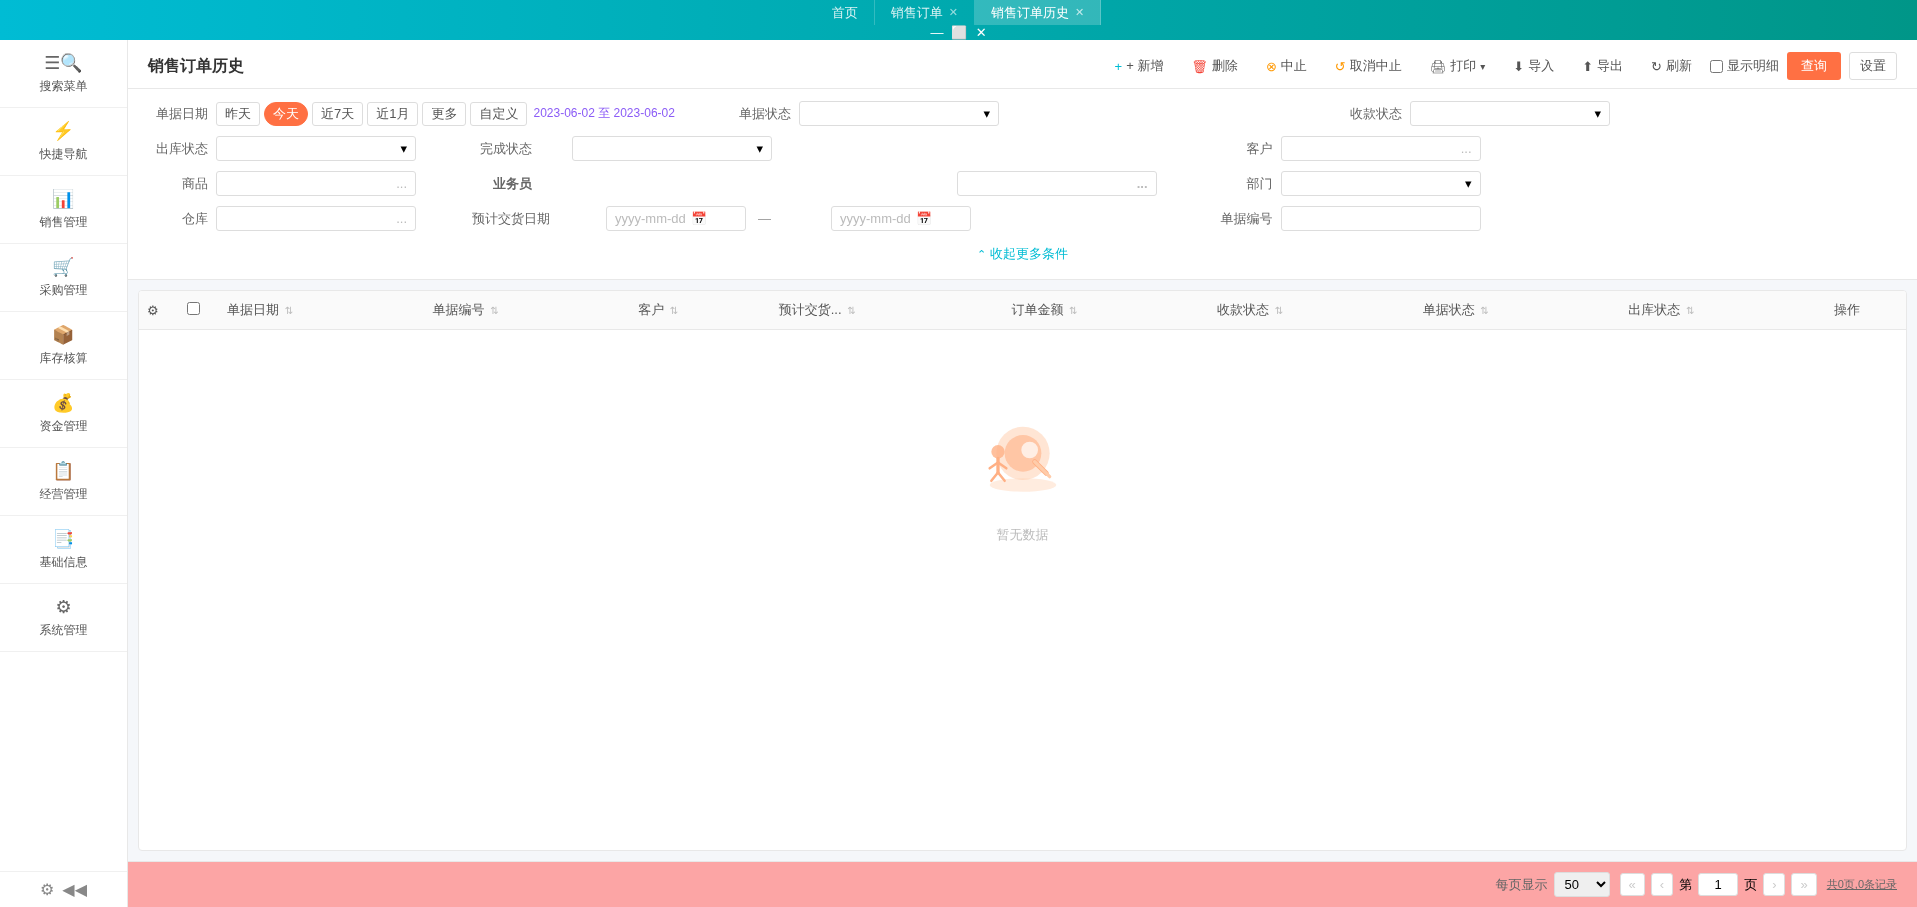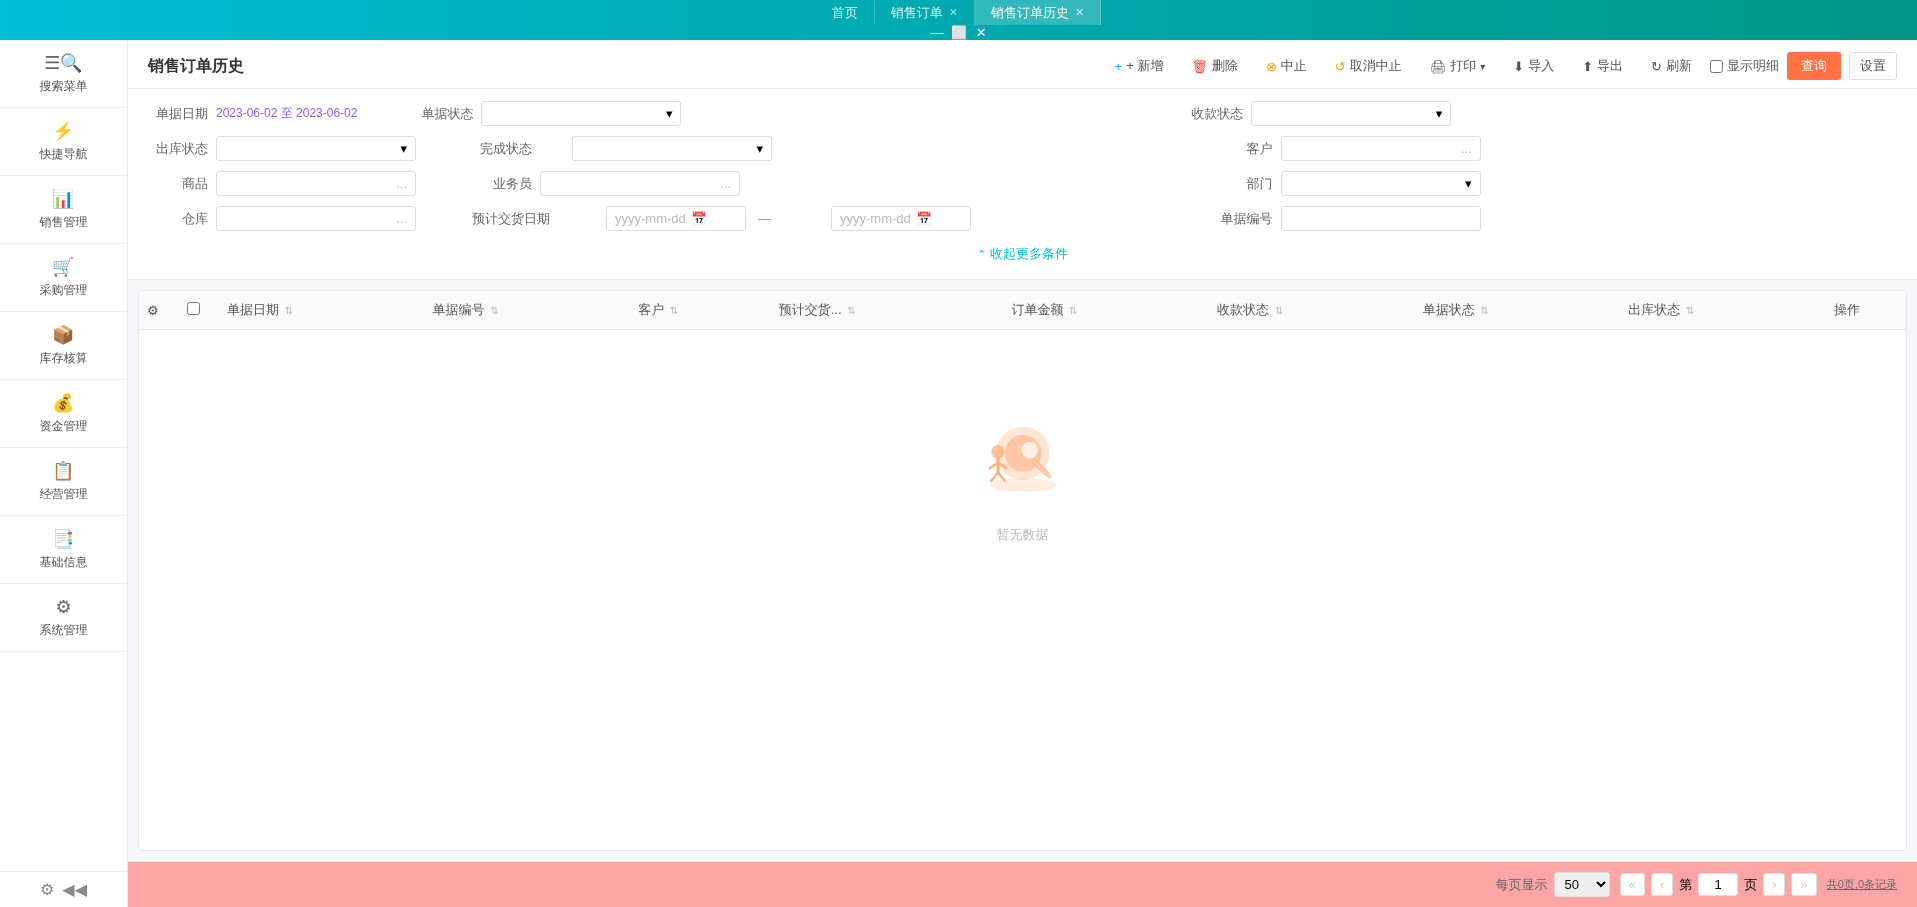--- a/index.html
+++ b/index.html
@@ -480,20 +480,40 @@
         </button>
       </div>
     </div>
 
     <div class="filter-area">
 
       <div class="filter-row">
         <div class="filter-group">
           <span class="filter-label">单据日期</span>
           <div class="filter-value">
+            <div class="date-shortcuts">
+              <button class="date-btn">
+                <span>昨天</span>
+              </button>
+              <button class="date-btn active">
+                <span>今天</span>
+              </button>
+              <button class="date-btn">
+                <span>近7天</span>
+              </button>
+              <button class="date-btn">
+                <span>近1月</span>
+              </button>
+              <button class="date-btn">
+                <span>更多</span>
+              </button>
+              <button class="date-btn">
+                <span>自定义</span>
+              </button>
+            </div>
             <span class="date-range">2023-06-02 至 2023-06-02</span>
           </div>
         </div>
         <div class="filter-group" style="flex:1; justify-content:flex-start; margin-left:40px;">
           <span class="filter-label">单据状态</span>
           <div class="filter-select">
             <span class="filter-select-text"></span>
             <span>▾</span>
           </div>
         </div>
@@ -529,21 +549,21 @@
         </div>
       </div>
 
       <div class="filter-row">
         <div class="filter-group">
           <span class="filter-label">商品</span>
           <div class="filter-input-ellipsis">
             <span>...</span>
           </div>
         </div>
-        <div class="filter-group" style="flex:1; justify-content:flex-start; margin-left:40px;">
+        <div class="filter-group" style="flex:1; justify-content:space-between; margin-left:40px;font-weight:bold;">
           <span class="filter-label">业务员</span>
           <div class="filter-input-ellipsis" style="min-width:200px;">
             <span>...</span>
           </div>
         </div>
         <div class="filter-group" style="flex:1; justify-content:flex-start; margin-left:40px;">
           <span class="filter-label">部门</span>
           <div class="filter-select">
             <span class="filter-select-text"></span>
             <span>▾</span>

